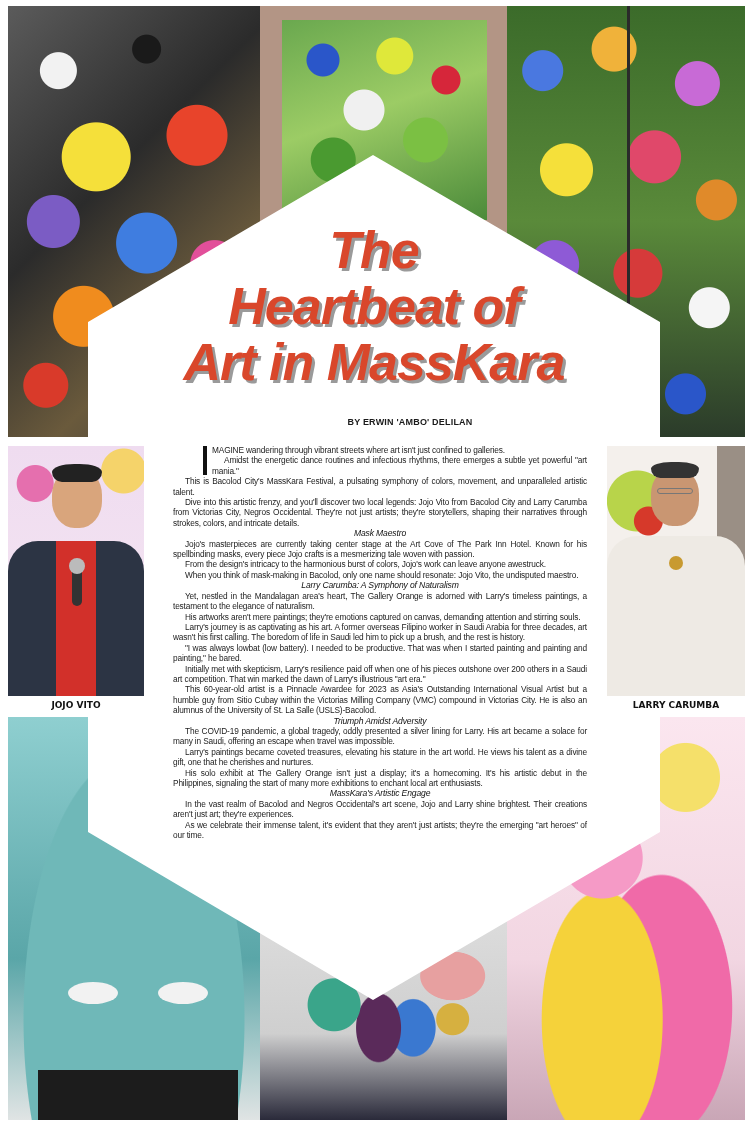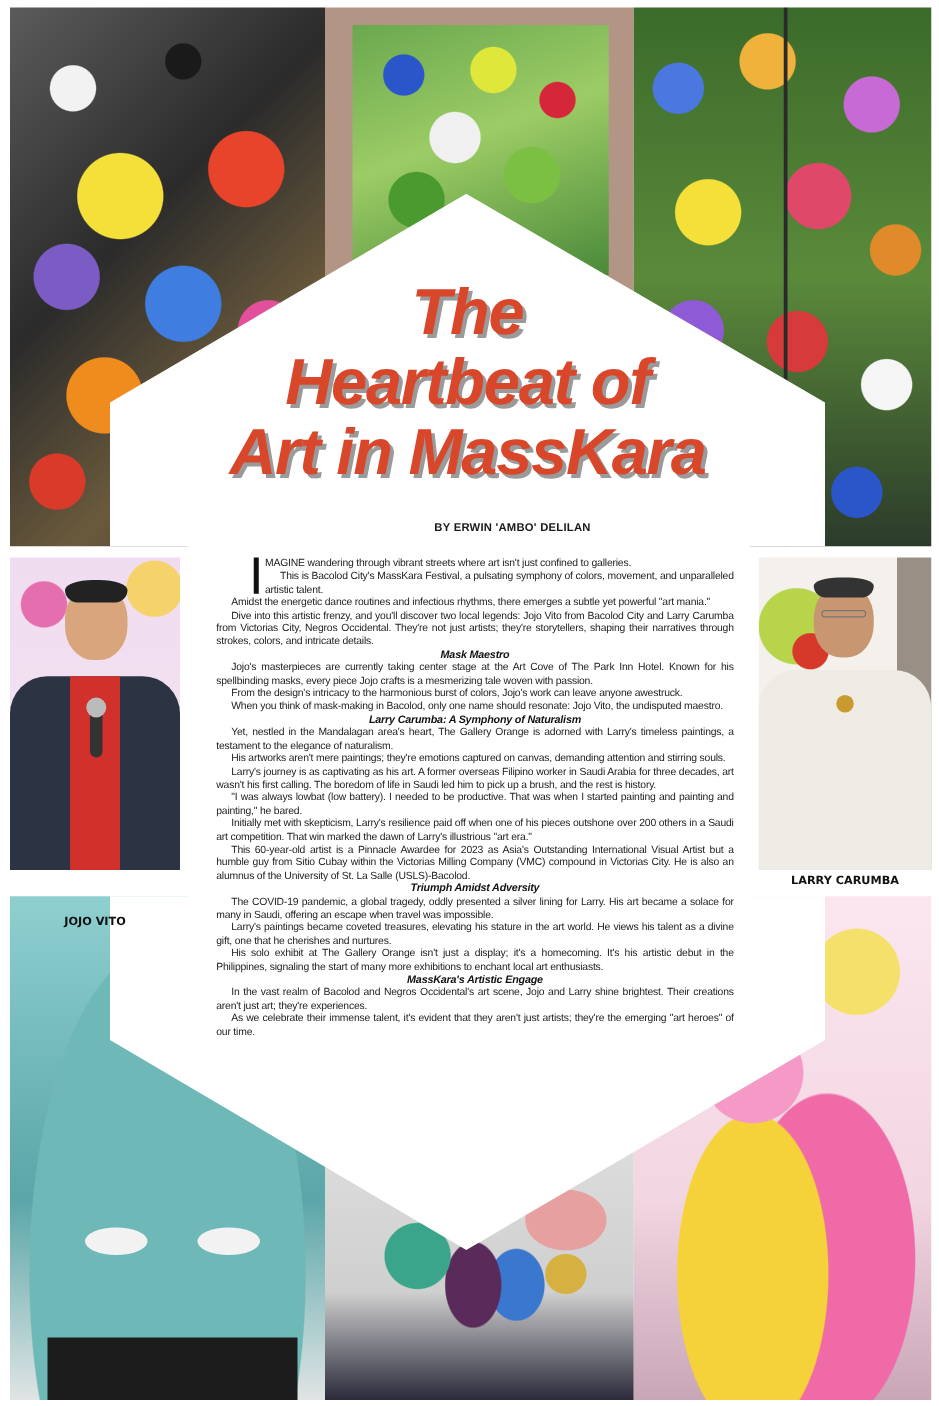--- a/index.html
+++ b/index.html
@@ -139,34 +139,34 @@
     position:absolute; left:88px; top:417px; width:644px;
     text-align:center; font-size:9px; font-weight:bold; letter-spacing:0.2px;
     color:#1a1a1a; font-family:"Liberation Sans", sans-serif;
   }
 
   
   .caption {
     position:absolute; font-size:9px; font-weight:bold; color:#111;
     text-align:center; font-family:"DejaVu Sans", sans-serif;
   }
-  .cap-jojo { left:8px; top:733px; width:136px; }
+  .cap-jojo { left:8px; top:700px; width:136px; }
   .cap-larry { left:607px; top:700px; width:138px; }
 
   
   .article {
     position:absolute; left:173px; top:445px; width:414px;
     font-family:"Liberation Sans", sans-serif;
     font-size:8.3px; line-height:10.4px; color:#222;
     text-align:justify; letter-spacing:-0.15px;
   }
   .article p { text-indent:12px; }
   .article p.first { text-indent:0;padding-left:30px; }
   .article h3 {
-    font-size:8.6px; font-weight:bold; font-style:italic; text-align:center;
+    font-size:8.6px; font-weight:normal; font-style:italic; text-align:center;
     line-height:10.4px; color:#111;
   }
   .dropcap {
     float:left; width:4px; height:29px; background:#111; margin:1px 5px 0 0;
   }
   .signoff { font-weight:bold; }
 </style>
 </head>
 <body>
 
@@ -208,22 +208,22 @@
   <span>Heartbeat of</span><br>
   <span>Art in MassKara</span>
 </h1>
 <div class="byline">BY ERWIN 'AMBO' DELILAN</div>
 
 <div class="caption cap-jojo">JOJO VITO</div>
 <div class="caption cap-larry">LARRY CARUMBA</div>
 
 <div class="article">
   <p class="first"><span class="dropcap"></span><span>MAGINE wandering through vibrant streets where art isn't just confined to galleries.</span></p>
+  <p>Amidst the energetic dance routines and infectious rhythms, there emerges a subtle yet powerful "art mania."</p>
   <p>This is Bacolod City's MassKara Festival, a pulsating symphony of colors, movement, and unparalleled artistic talent.</p>
-  <p>Amidst the energetic dance routines and infectious rhythms, there emerges a subtle yet powerful "art mania."</p>
   <p>Dive into this artistic frenzy, and you'll discover two local legends: Jojo Vito from Bacolod City and Larry Carumba from Victorias City, Negros Occidental. They're not just artists; they're storytellers, shaping their narratives through strokes, colors, and intricate details.</p>
   <h3>Mask Maestro</h3>
   <p>Jojo's masterpieces are currently taking center stage at the Art Cove of The Park Inn Hotel. Known for his spellbinding masks, every piece Jojo crafts is a mesmerizing tale woven with passion.</p>
   <p>From the design's intricacy to the harmonious burst of colors, Jojo's work can leave anyone awestruck.</p>
   <p>When you think of mask-making in Bacolod, only one name should resonate: Jojo Vito, the undisputed maestro.</p>
   <h3>Larry Carumba: A Symphony of Naturalism</h3>
   <p>Yet, nestled in the Mandalagan area's heart, The Gallery Orange is adorned with Larry's timeless paintings, a testament to the elegance of naturalism.</p>
   <p>His artworks aren't mere paintings; they're emotions captured on canvas, demanding attention and stirring souls.</p>
   <p>Larry's journey is as captivating as his art. A former overseas Filipino worker in Saudi Arabia for three decades, art wasn't his first calling. The boredom of life in Saudi led him to pick up a brush, and the rest is history.</p>
   <p>"I was always lowbat (low battery). I needed to be productive. That was when I started painting and painting and painting," he bared.</p>

